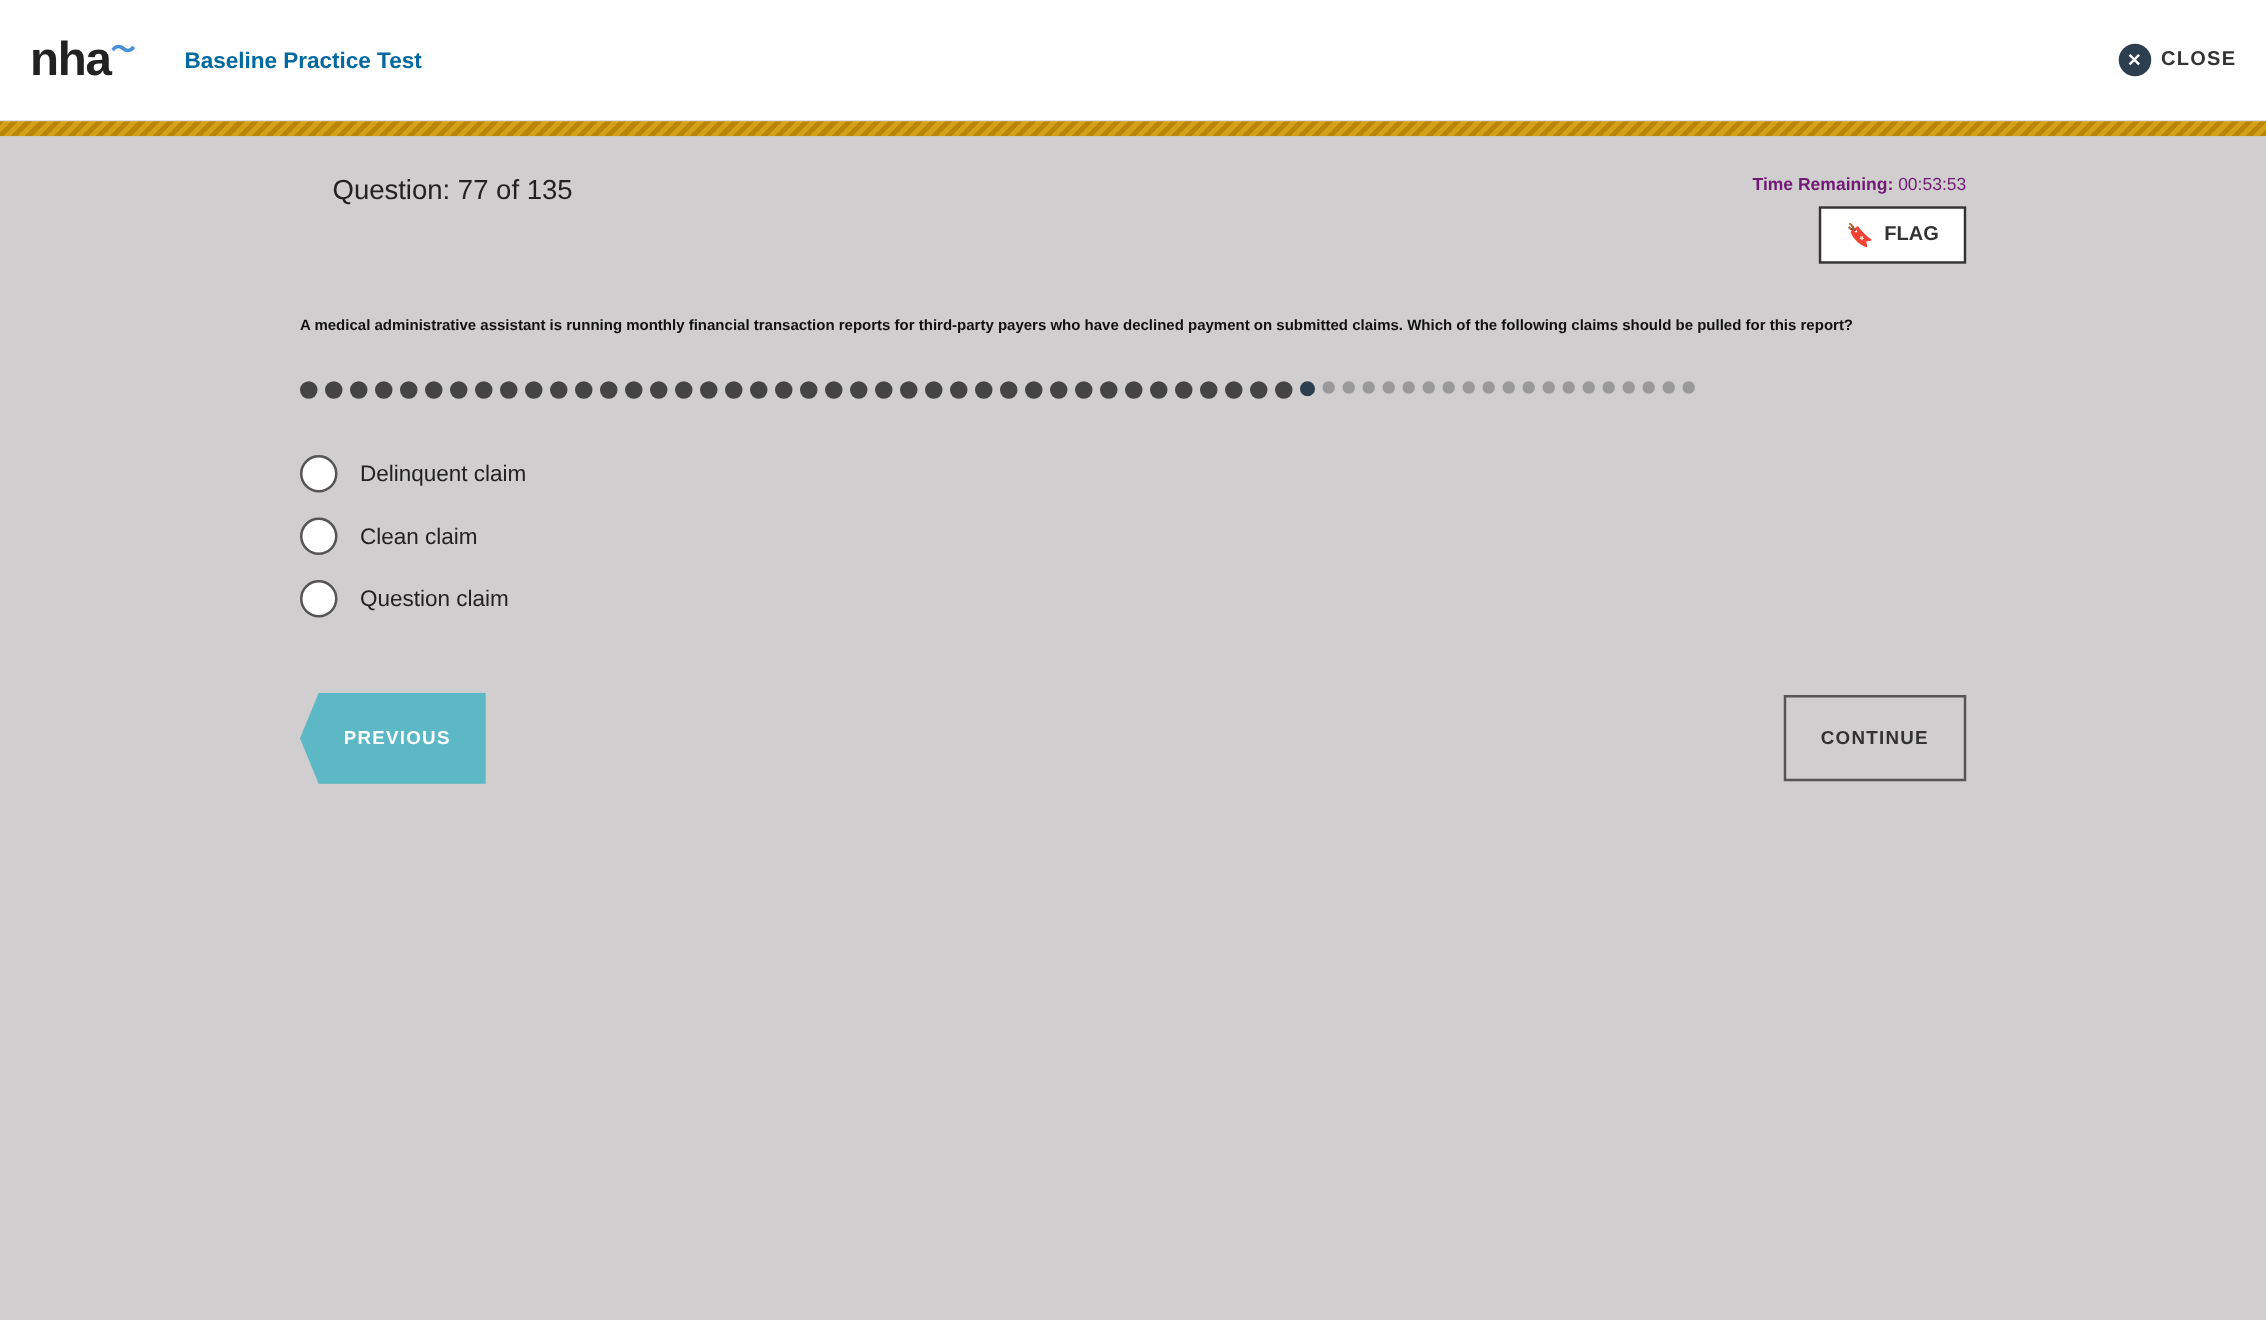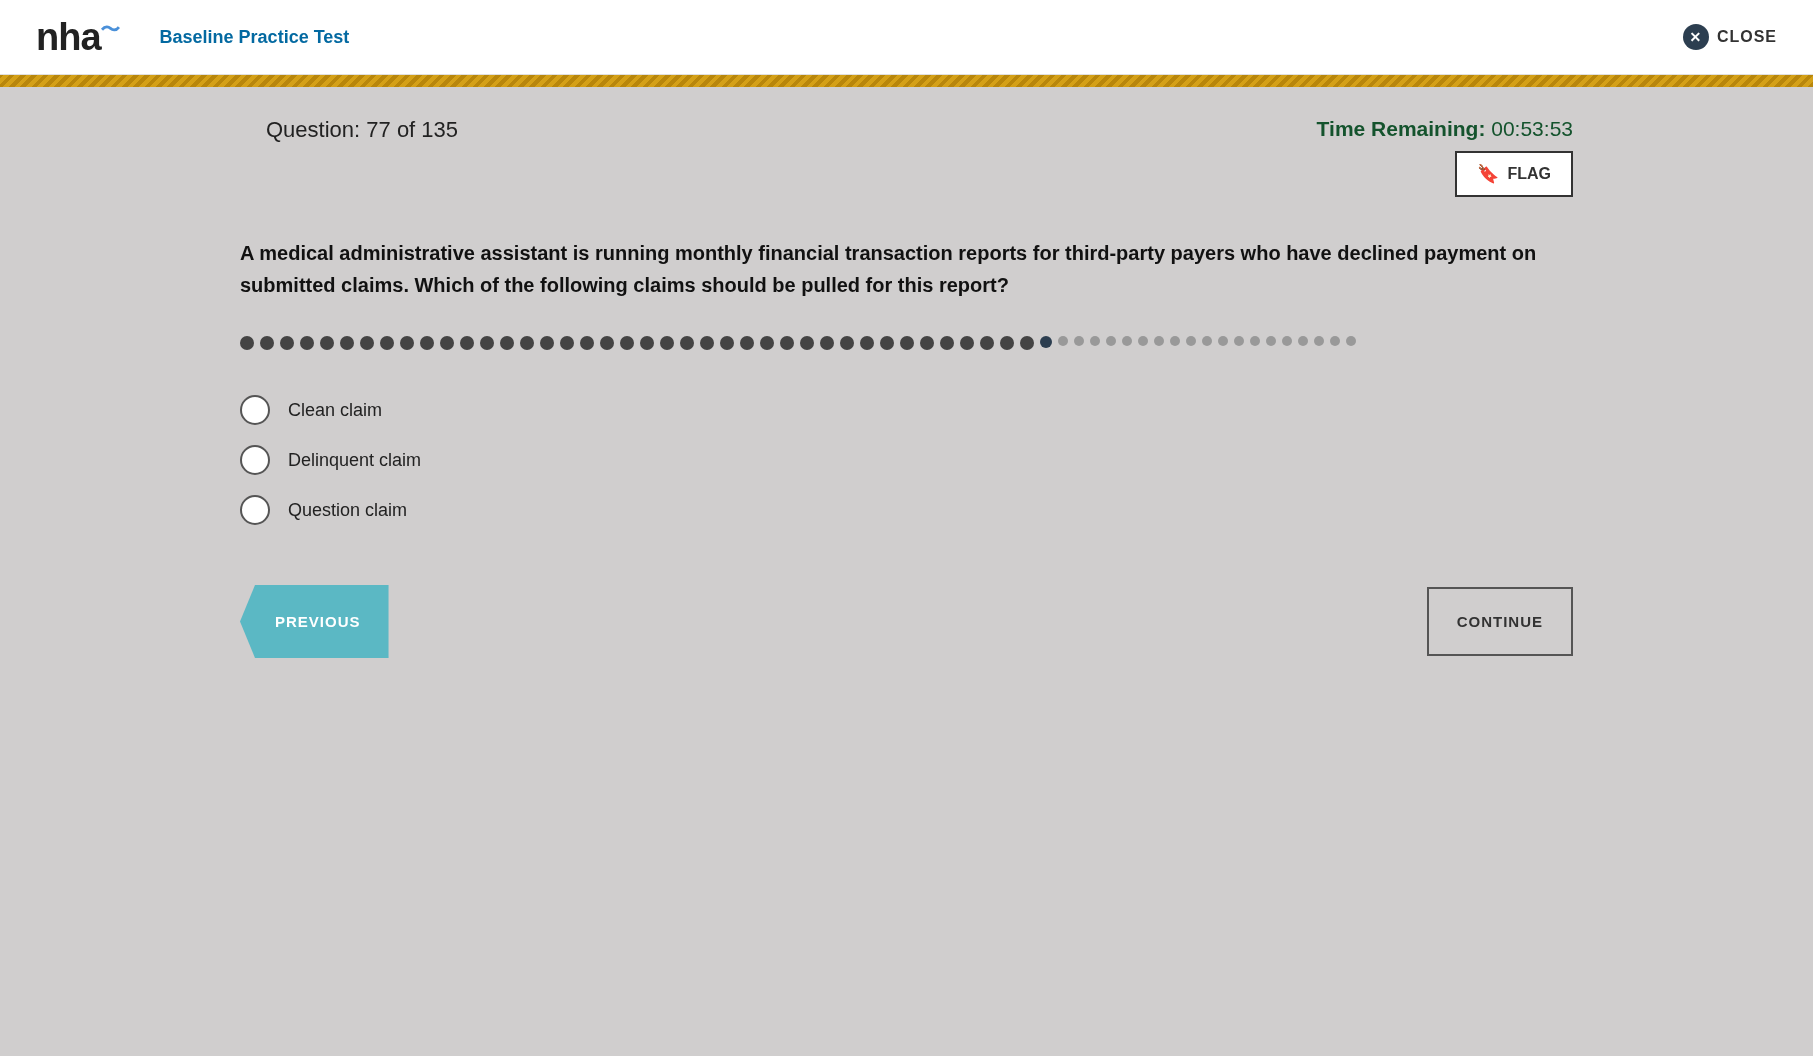--- a/index.html
+++ b/index.html
@@ -15,22 +15,22 @@
       background-color: #d0cece;
       position: relative;
     }
 
     
     .header {
       background-color: #ffffff;
       display: flex;
       align-items: center;
       justify-content: space-between;
-      padding: 0 36px;
-      height: 75px;
+      padding: 0 24px;
+      height: 97px;
       border-bottom: 1px solid #e0e0e0;
     }
 
     .header-left {
       display: flex;
       align-items: center;
       gap: 40px;
     }
 
     .logo {
@@ -110,23 +110,23 @@
       font-weight: 700;
       color: #222;
       margin-left: 26px;
     }
 
     .question-counter span {
       font-weight: 400;
     }
 
     .time-remaining {
-      font-size: 21px;
+      font-size: 14px;
       font-weight: 400;
-      color: #14532d;
+      color: #701a75;
     }
 
     .time-remaining strong {
       font-weight: 700;
     }
 
     .flag-btn {
       display: flex;
       align-items: center;
       gap: 8px;
@@ -140,21 +140,21 @@
       float: right;
       clear: right;
       margin-bottom: 20px;
     }
 
     .flag-icon {
       font-size: 18px;
     }
 
     .question-text {
-      font-size: 20px;
+      font-size: 12px;
       font-weight: 700;
       color: #111;
       line-height: 1.6;
       margin-top: 20px;
       margin-bottom: 25px;
       clear: both;
     }
 
     
     .dots-container {
@@ -360,26 +360,26 @@
       <div class="dot unanswered"></div>
       <div class="dot unanswered"></div>
       <div class="dot unanswered"></div>
     </div>
 
   <div class="options-container">
 
 
     <div class="option-item">
       <div class="radio-btn"></div>
-      <span class="option-label">Clean claim</span>
+      <span class="option-label">Delinquent claim</span>
     </div>
 
     <div class="option-item">
       <div class="radio-btn"></div>
-      <span class="option-label">Delinquent claim</span>
+      <span class="option-label">Clean claim</span>
     </div>
 
     <div class="option-item">
       <div class="radio-btn"></div>
       <span class="option-label">Question claim</span>
     </div>
 
   </div>
 
   <div class="nav-buttons">

